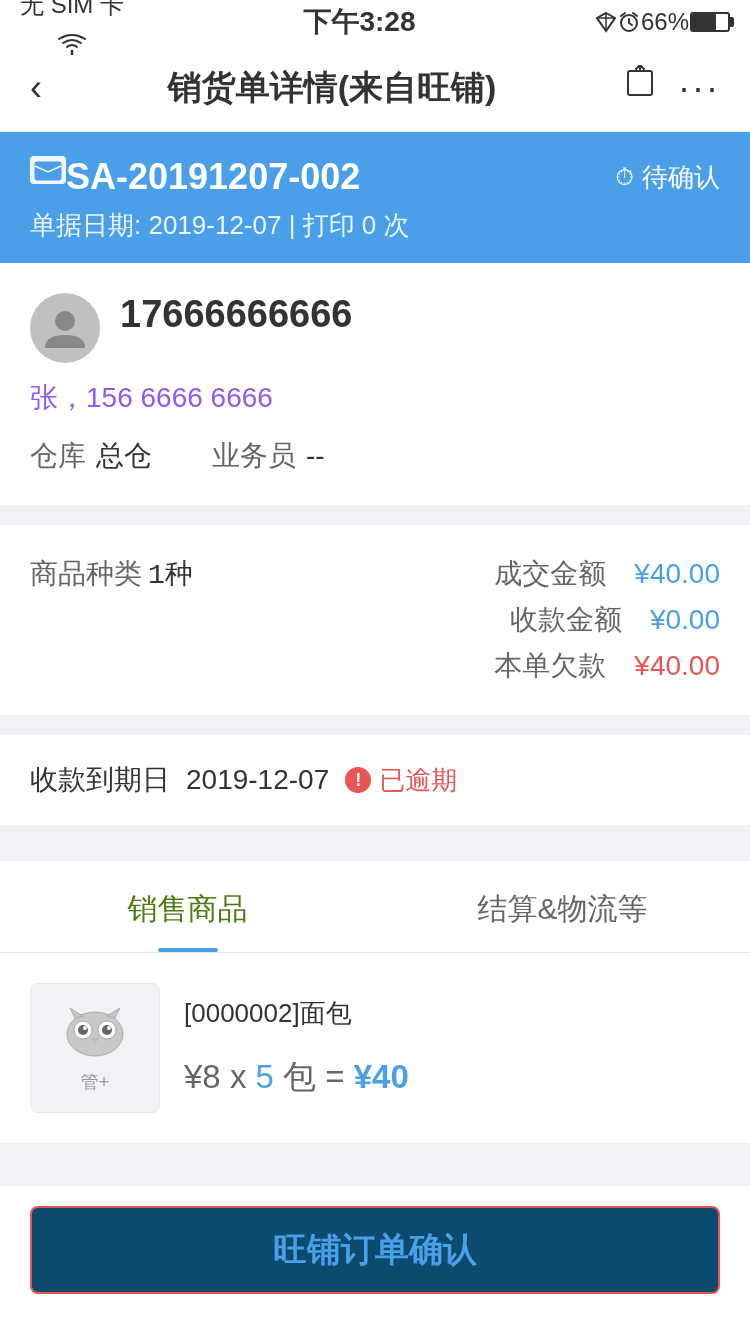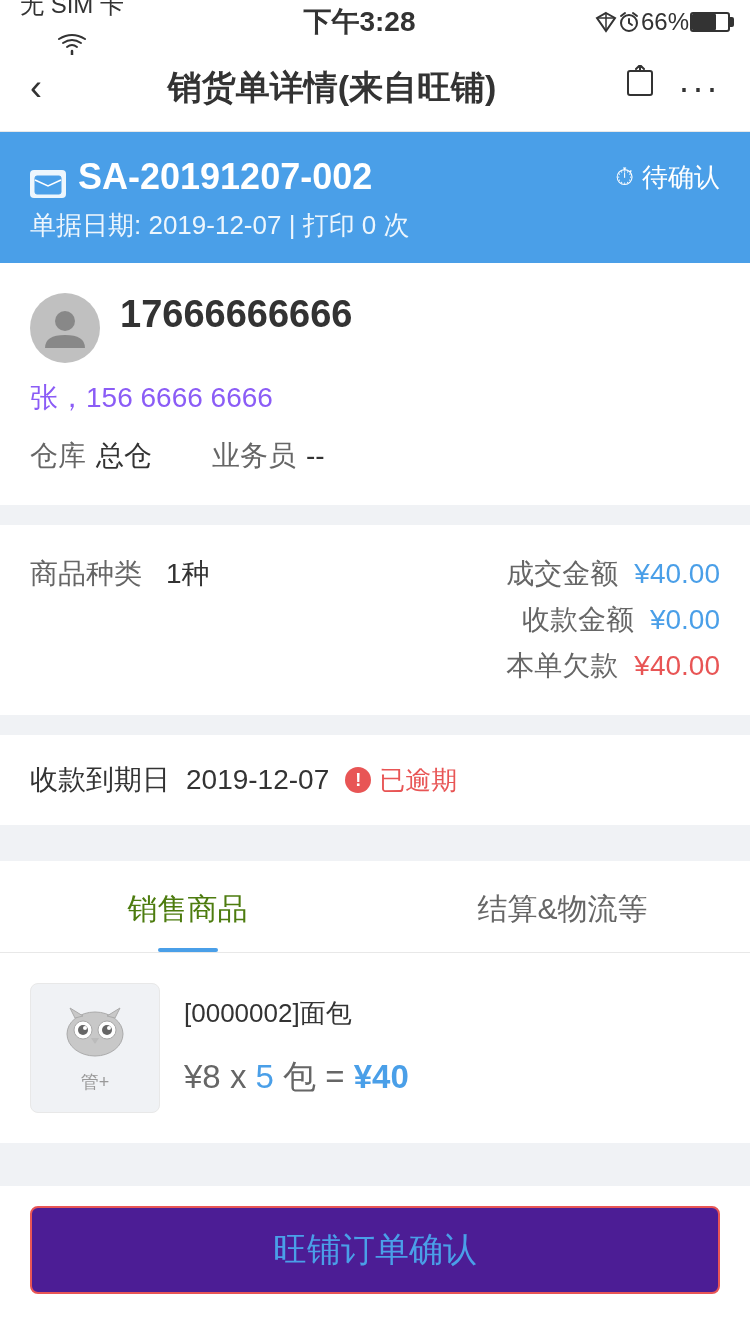--- a/index.html
+++ b/index.html
@@ -114,22 +114,22 @@
       display: flex;
       justify-content: space-between;
       align-items: center;
       margin-bottom: 10px;
     }
     .order-id {
       font-size: 36px;
       font-weight: 700;
       color: #fff;
       display: flex;
-      align-items: flex-end;
-      gap: 12px;
+      align-items: flex-start;
+      gap: 0;
     }
     .order-id-icon {
       width: 36px;
       height: 28px;
       background: rgba(255,255,255,0.9);
       border-radius: 4px;
       display: flex;
       align-items: center;
       justify-content: center;
     }
@@ -217,41 +217,42 @@
       background: #fff;
       padding: 30px;
       margin-bottom: 20px;
       display: flex;
       justify-content: space-between;
       align-items: flex-start;
     }
     .summary-left {
       display: flex;
       align-items: flex-end;
-      gap: 24px;
-      font-size: 28px;
+      gap: 6px;
+      font-size: 28px;
+      font-family: Liberation Mono, monospace;
     }
     .summary-label {
       color: #666;
     }
     .summary-value {
       color: #333;
       font-weight: 500;
     }
     .summary-right {
       display: flex;
       flex-direction: column;
       align-items: flex-end;
       gap: 8px;
       font-size: 28px;
     }
     .amount-row {
       display: flex;
       align-items: center;
-      gap: 16px;
+      gap: 28px;
     }
     .amount-label {
       color: #666;
     }
     .amount-value {
       color: #4a9fe8;
       font-weight: 500;
     }
     .amount-value.red {
       color: #e85555;
@@ -387,24 +388,24 @@
       left: 0;
       width: 750px;
       background: #fff;
       padding: 20px 30px 40px;
     }
     .confirm-btn {
       width: 100%;
       height: 88px;
       border: 2px solid #e85555;
       border-radius: 8px;
-      background: #4c1d95;
+      background: #0c4a6e;
       color: #4a9fe8;
       font-size: 34px;
-      font-weight: 400;
+      font-weight: 700;
       cursor: pointer;
       display: flex;
       align-items: center;
       justify-content: center;
     }
   </style>
 </head>
 <body>
 
 <div class="status-bar">

